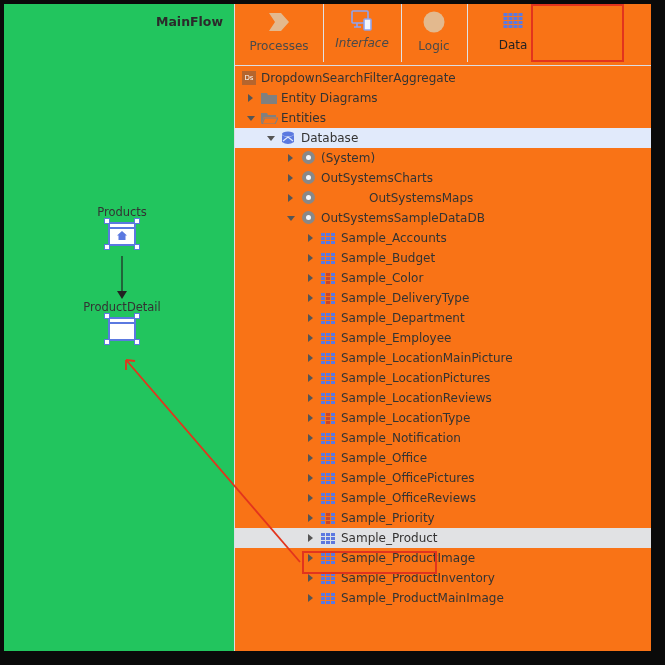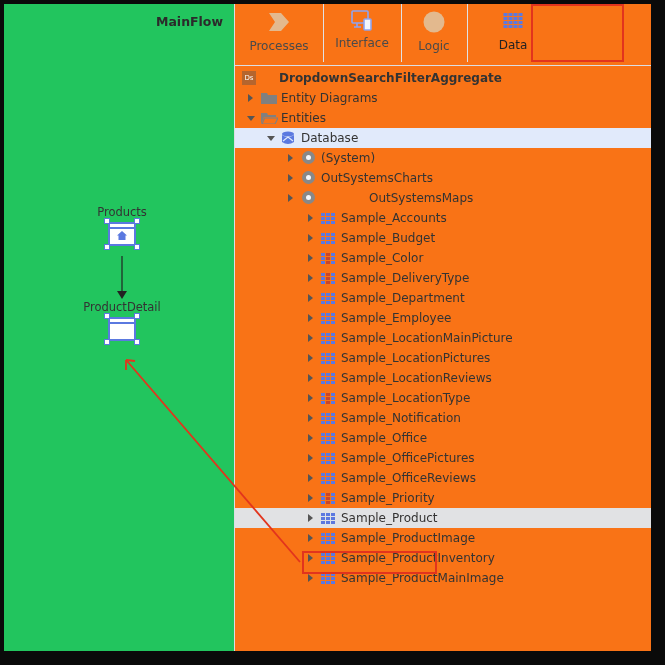--- a/index.html
+++ b/index.html
@@ -96,21 +96,21 @@
           <path d="M0 0 L12 0 L20 9 L12 18 L0 18 L6 9 Z" fill="#e3b98e"></path>
         </svg>
         <div class="tab-label" style="top:35px;">Processes</div>
       </div>
       <div class="tab" style="width:78px;">
         <svg class="tab-icon" style="top:6px;" width="22" height="22" viewBox="0 0 22 22">
           <rect x="1" y="1" width="16" height="12" rx="1" fill="none" stroke="#8fa4ef" stroke-width="1.6"></rect>
           <path d="M6 13 L6 17 M3 17 L10 17" stroke="#8fa4ef" stroke-width="1.6"></path>
           <rect x="13" y="9" width="7" height="11" rx="1" fill="#f5f7fa" stroke="#8fa4ef" stroke-width="1.6"></rect>
         </svg>
-        <div class="tab-label" style="top:32px;">Interface</div>
+        <div class="tab-label" style="top:32px;font-style:italic;">Interface</div>
       </div>
       <div class="tab" style="width:66px;">
         <svg class="tab-icon" style="top:7px;" width="22" height="22" viewBox="0 0 22 22">
           <circle cx="11" cy="11" r="10.5" fill="#e3b98e"></circle>
         </svg>
         <div class="tab-label" style="top:35px;">Logic</div>
       </div>
       <div class="tab active" style="width:92px; margin-left:0;">
         <div class="tab-icon grid-ico" style="top:9px; grid-template-columns: repeat(4, 4px); grid-template-rows: repeat(4, 3px); width:19px; height:15px;">
           <span></span>
@@ -131,21 +131,21 @@
             <span></span>
         </div>
         <div class="tab-label" style="top:34px;">Data</div>
       </div>
     </div>
 
     <div class="tree">
 
       <div class="row">
         <span class="ico" style="left:7px; top:3px; width:14px; height:14px; background:#b5652e; color:#fff; font-size:7px; line-height:14px; text-align:center;">Ds</span>
-        <span class="txt" style="left:44px;font-weight:bold;">DropdownSearchFilterAggregate</span>
+        <span class="txt" style="left:26px;">DropdownSearchFilterAggregate</span>
       </div>
 
       <div class="row">
         <span class="arrow right" style="left:13px;"></span>
         <svg class="ico" style="left:26px; top:4px;" width="16" height="12" viewBox="0 0 16 12">
           <path d="M0 1 L6 1 L7 3 L16 3 L16 12 L0 12 Z" fill="#808080"></path>
         </svg>
         <span class="txt" style="left:46px;">Entity Diagrams</span>
       </div>
 
@@ -175,20 +175,25 @@
       </div>
       <div class="row">
         <span class="arrow right" style="left:53px;"></span>
         <span class="ico module-ico" style="left:67px;"></span>
         <span class="txt" style="left:86px;">OutSystemsCharts</span>
       </div>
       <div class="row">
         <span class="arrow right" style="left:53px;"></span>
         <span class="ico module-ico" style="left:67px;"></span>
         <span class="txt" style="left:86px;margin-left:48px;">OutSystemsMaps</span>
+      </div>
+      <div class="row">
+        <span class="arrow down" style="left:52px;"></span>
+        <span class="ico module-ico" style="left:67px;"></span>
+        <span class="txt" style="left:86px;">OutSystemsSampleDataDB</span>
       </div>
 
       <div id="entity-rows">
           <div class="row">
             <span class="arrow right" style="left: 73px;"></span>
             <span class="ico grid-ico" style="left: 86px; top: 5px;">
               <span></span>
               <span></span>
               <span></span>
               <span></span>

